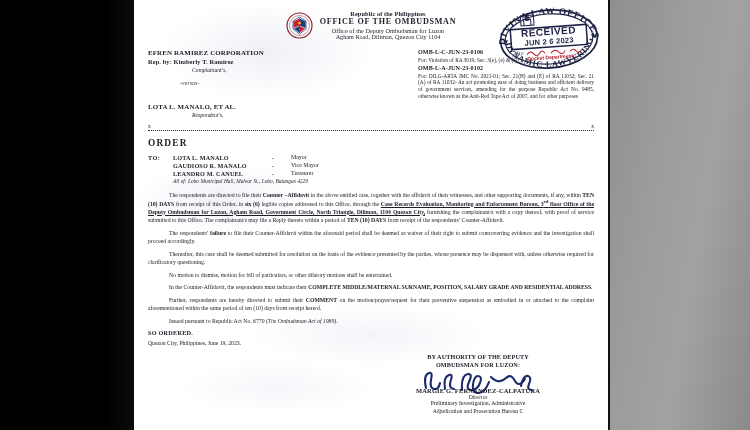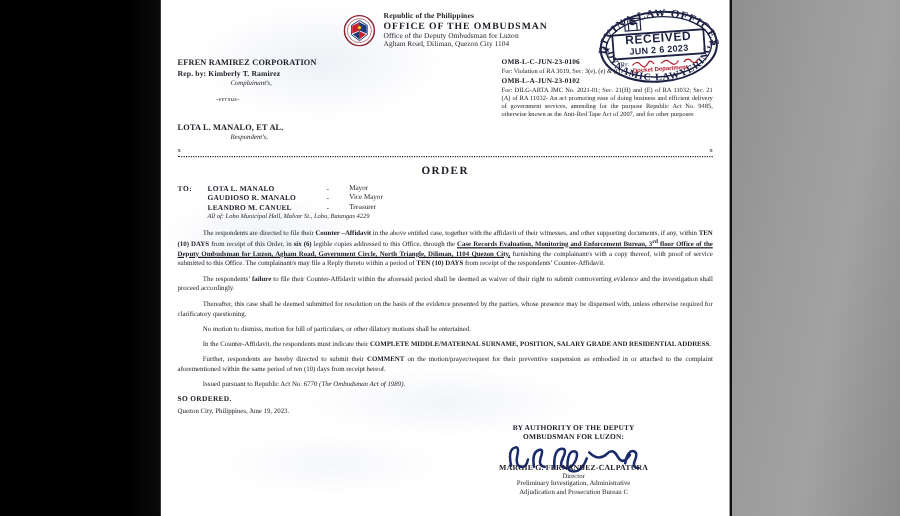--- a/index.html
+++ b/index.html
@@ -26,21 +26,21 @@
       radial-gradient(ellipse 120px 50px at 18% 46%, rgba(175,185,210,.18), rgba(255,255,255,0) 72%),
       radial-gradient(ellipse 160px 40px at 50% 78%, rgba(180,190,215,.16), rgba(255,255,255,0) 75%),
       radial-gradient(ellipse 130px 35px at 30% 90%, rgba(180,190,215,.13), rgba(255,255,255,0) 75%);}
   .sheet{position:absolute;left:0;top:0;width:474px;height:430px;
     padding:6px 14px 0 14px;box-sizing:border-box;color:#1d1d28;}
 
   
   .hdr{display:flex;align-items:flex-start;justify-content:center;gap:7px;
     padding-top:4px;position:relative;}
   .seal{width:27px;height:27px;flex:none;position:relative;margin-top:2px;}
-  .hdr-text{text-align:left;line-height:1.18;}
+  .hdr-text{text-align:center;line-height:1.18;}
   .h-l1{font-size:6.3px;font-weight:bold;letter-spacing:.1px;}
   .h-l2{font-size:8.1px;font-weight:bold;letter-spacing:.75px;}
   .h-l3{font-size:6.2px;letter-spacing:.05px;}
   .h-l4{font-size:6.1px;letter-spacing:.05px;}
 
   
   .stamp{position:absolute;right:-8px;top:2px;width:106px;height:62px;
     transform:rotate(-4deg);}
   .stamp svg{display:block;}
 
@@ -55,21 +55,21 @@
   .cap-right{position:absolute;right:0;top:0;width:176px;font-size:5.35px;
     line-height:1.26;text-align:justify;}
   .cn{font-weight:bold;font-size:6.1px;letter-spacing:.1px;}
   .forline{margin-bottom:1px;}
 
   .resp-block{margin-top:16px;}
   .rule{border-bottom:1px dotted #2a2a35;margin:3px 0 0 0;
     display:flex;justify-content:space-between;font-size:5.5px;}
 
   
-  .order-title{text-align:center;font-weight:bold;font-size:9.3px;
+  .order-title{text-align:left;font-weight:bold;font-size:9.3px;
     letter-spacing:1.2px;margin:7px 0 6px 0;font-family:Liberation Serif, serif;}
 
   .to-row{display:flex;gap:7px;font-size:6.2px;margin-bottom:1px;}
   .to-lbl{font-weight:bold;width:18px;flex:none;letter-spacing:.4px;}
   .to-name{font-weight:bold;width:92px;flex:none;letter-spacing:.15px;}
   .to-dash{width:12px;flex:none;}
   .to-pos{font-size:5.9px;}
   .to-addr{font-style:italic;font-size:5.4px;margin-left:25px;margin-top:1px;}
 
   

